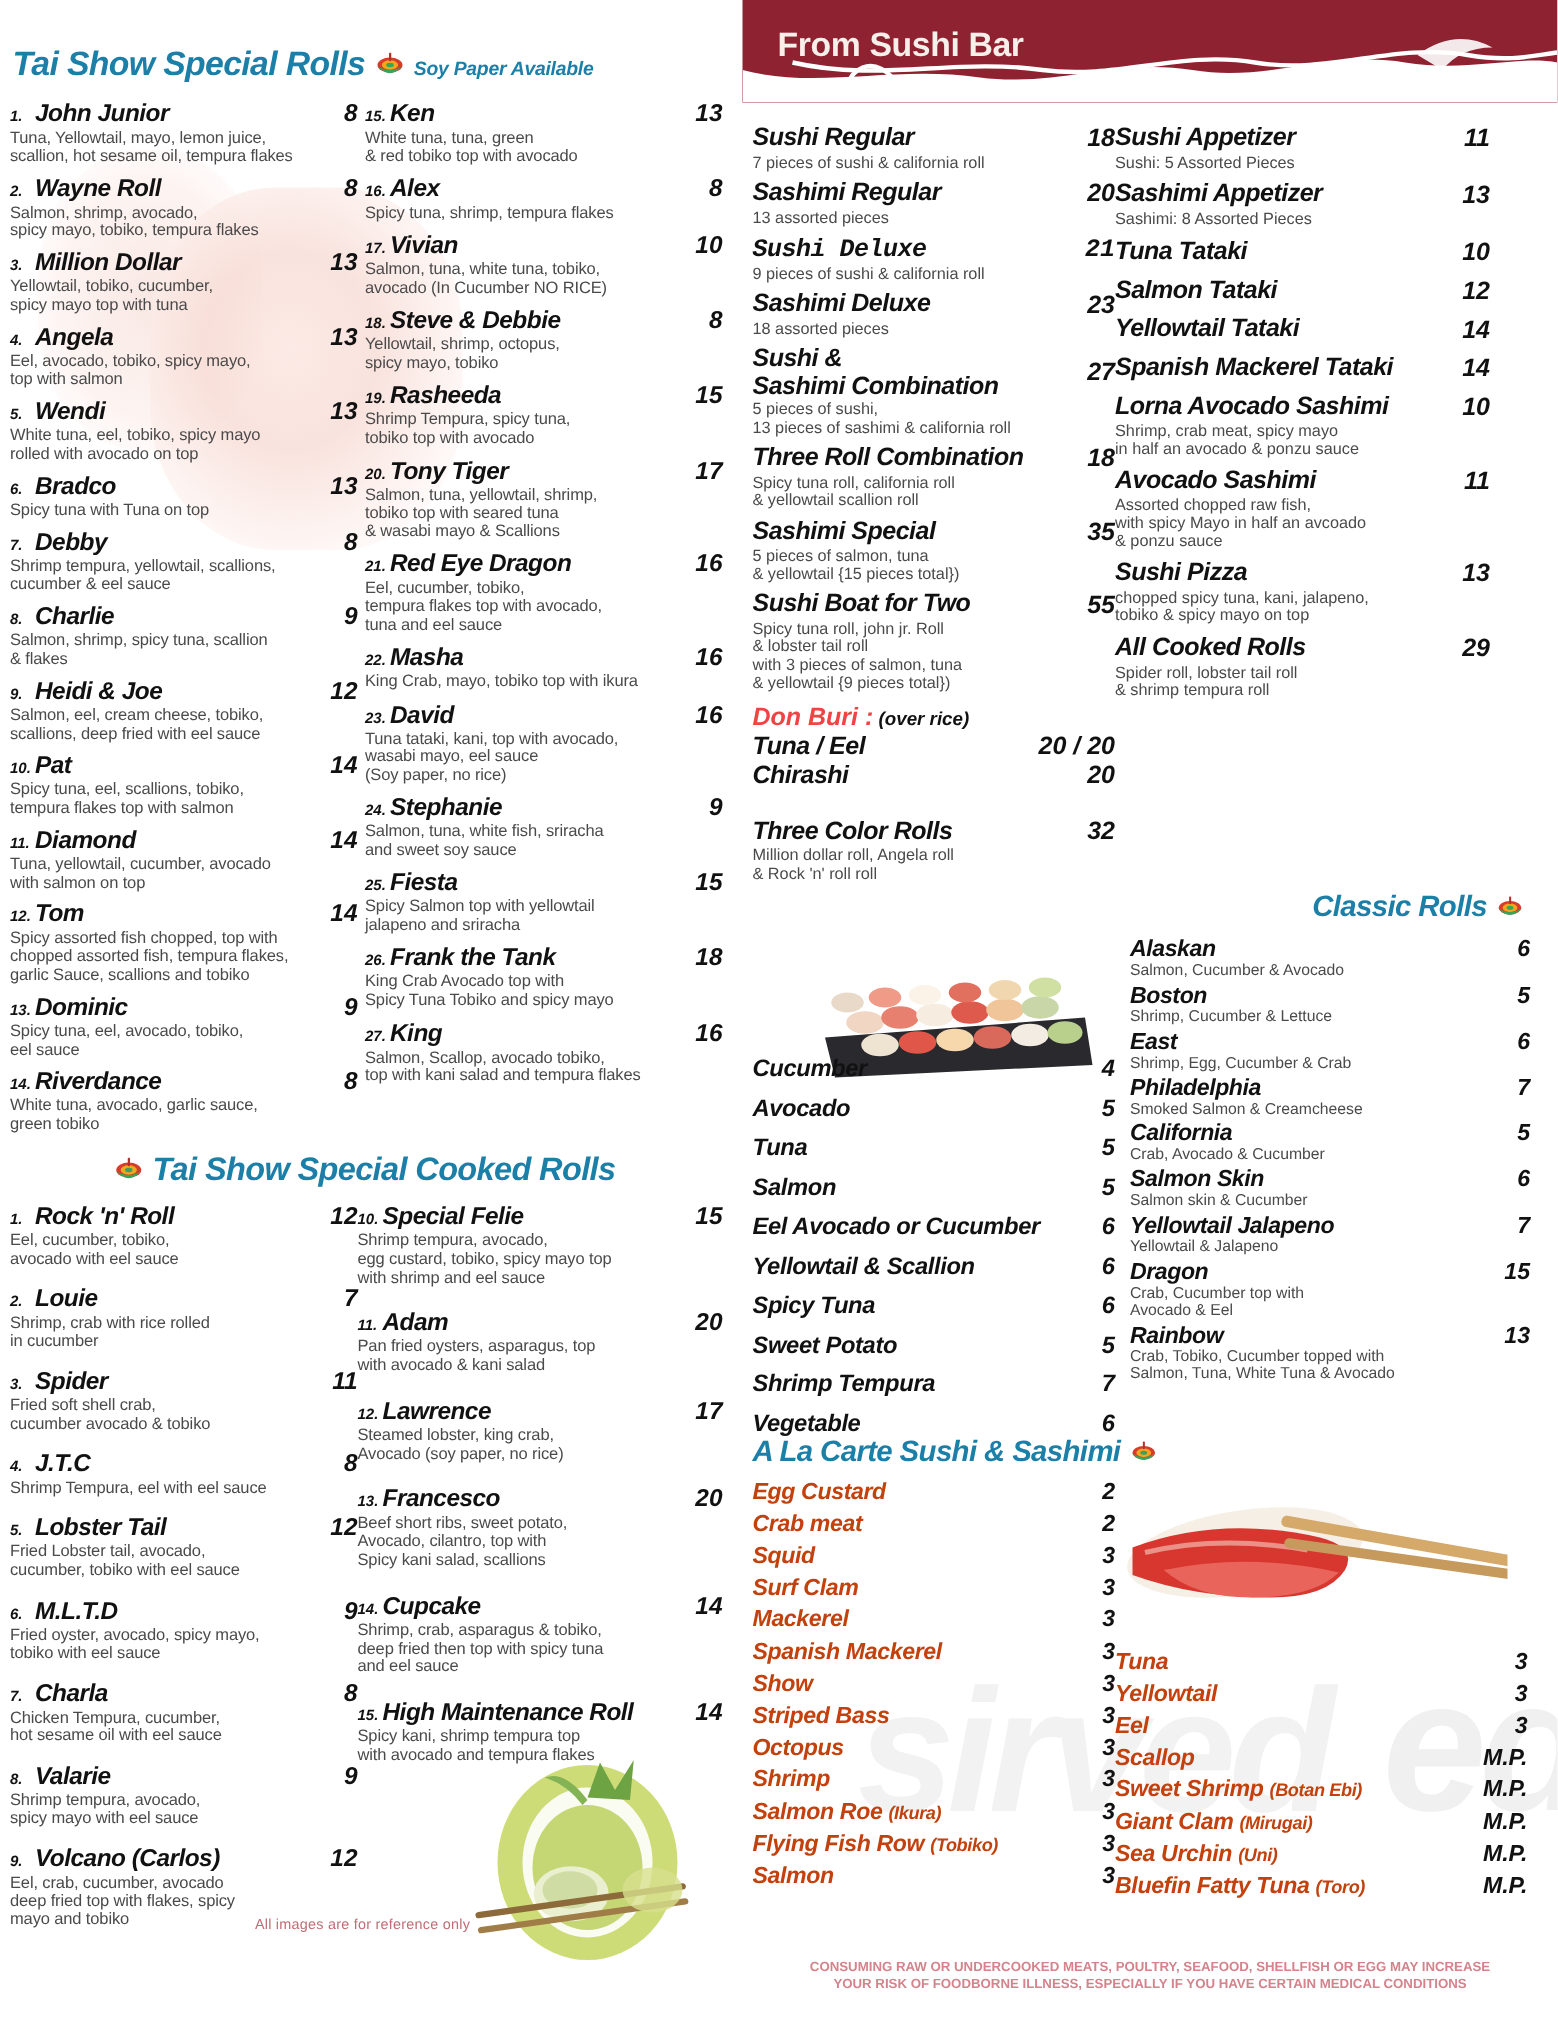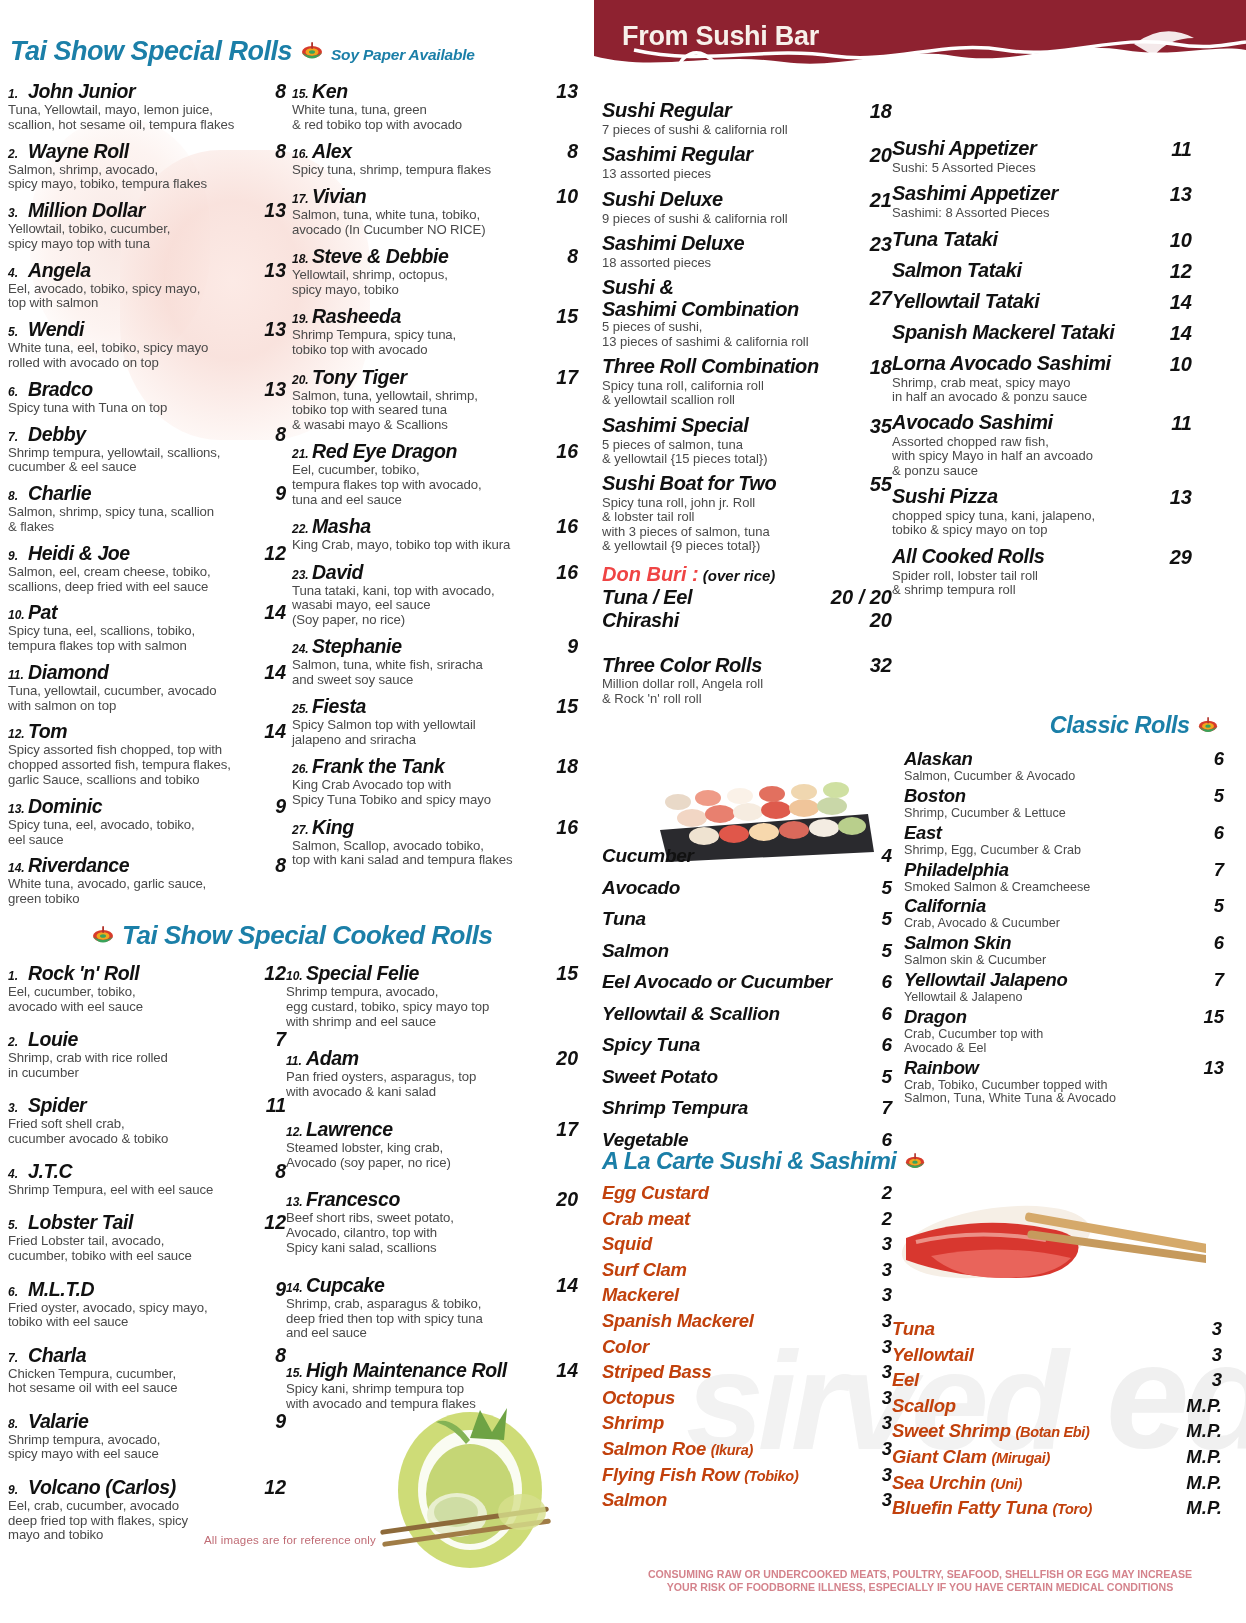--- a/index.html
+++ b/index.html
@@ -629,21 +629,21 @@
         </div>
         <div class="ritem" style="margin-bottom: 7px;">
           <div style="display: flex; align-items: flex-start;">
             <span class="rname" style="line-height: 1.08;">Sashimi Regular</span>
             <span style="flex: 1 1 auto;"></span>
             <span class="rprice" style="padding-left: 6px;">20</span>
           </div>
           <div class="rdesc">13 assorted pieces</div>
         </div>
         <div class="ritem" style="margin-bottom: 7px;">
-          <div style="display: flex; align-items: center;">
+          <div style="display: flex; align-items: flex-end; font-family: Liberation Mono, monospace;">
             <span class="rname" style="line-height: 1.08;">Sushi Deluxe</span>
             <span style="flex: 1 1 auto;"></span>
             <span class="rprice" style="padding-left: 6px;">21</span>
           </div>
           <div class="rdesc">9 pieces of sushi &amp; california roll</div>
         </div>
         <div class="ritem" style="margin-bottom: 7px;">
           <div style="display: flex; align-items: flex-start;">
             <span class="rname" style="line-height: 1.08;">Sashimi Deluxe</span>
             <span style="flex: 1 1 auto;"></span>
@@ -697,21 +697,21 @@
         <div style="margin-top: 22px;">
           <div style="display: flex; align-items: baseline;">
             <span class="rname">Three Color Rolls</span>
             <span style="flex: 1 1 auto;"></span>
             <span class="rprice">32</span>
           </div>
           <div class="rdesc">Million dollar roll, Angela roll<br>&amp; Rock 'n' roll roll</div>
         </div>
       </div>
     <div id="rb-col-b">
-        <div class="ritem" style="margin-bottom: 8px; margin-top: 38px;">
+        <div class="ritem" style="margin-bottom: 8px;">
           <div style="display: flex; align-items: flex-start;">
             <span class="rname" style="line-height: 1.08;">Sushi Appetizer</span>
             <span style="flex: 1 1 auto;"></span>
             <span class="rprice" style="padding-left: 6px;">11</span>
           </div>
           <div class="rdesc">Sushi: 5 Assorted Pieces</div>
         </div>
         <div class="ritem" style="margin-bottom: 8px;">
           <div style="display: flex; align-items: flex-start;">
             <span class="rname" style="line-height: 1.08;">Sashimi Appetizer</span>
@@ -983,21 +983,21 @@
         </div>
         <div class="arow">
           <span class="aname">Mackerel</span>
           <span class="aprice">3</span>
         </div>
         <div class="arow">
           <span class="aname">Spanish Mackerel</span>
           <span class="aprice">3</span>
         </div>
         <div class="arow">
-          <span class="aname">Color</span>
+          <span class="aname">Show</span>
           <span class="aprice">3</span>
         </div>
         <div class="arow">
           <span class="aname">Striped Bass</span>
           <span class="aprice">3</span>
         </div>
         <div class="arow">
           <span class="aname">Octopus</span>
           <span class="aprice">3</span>
         </div>

